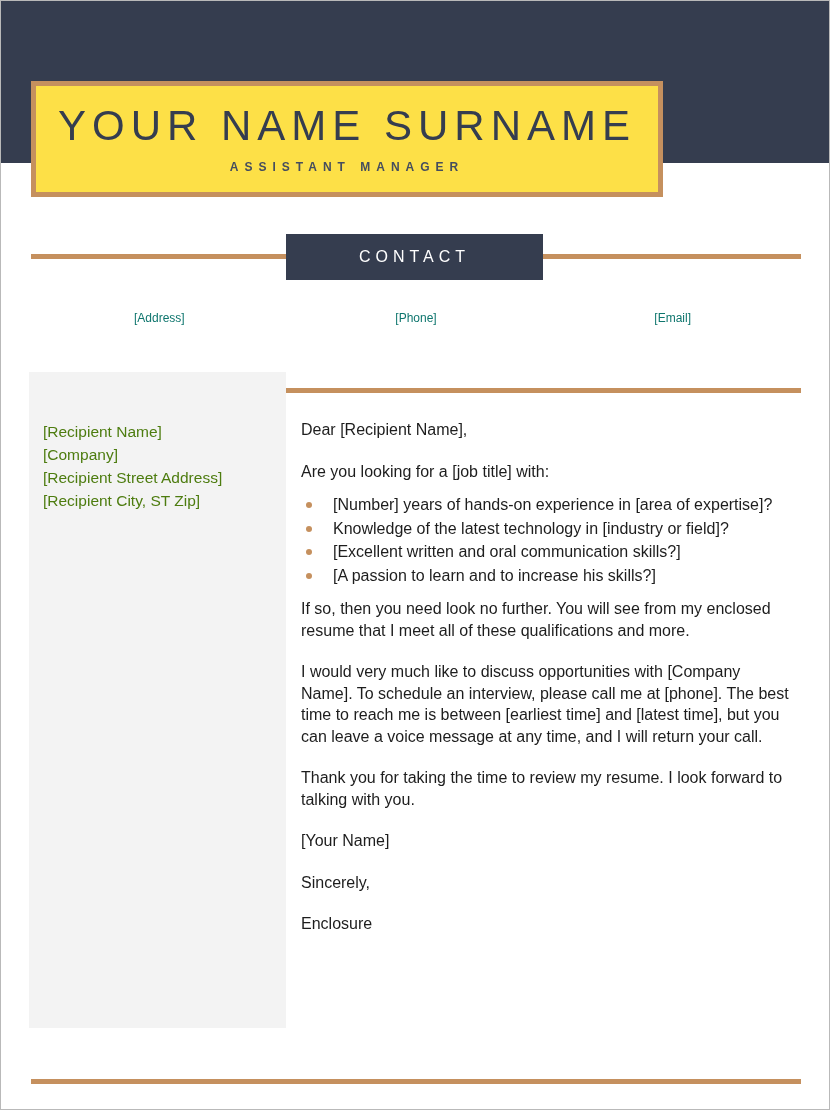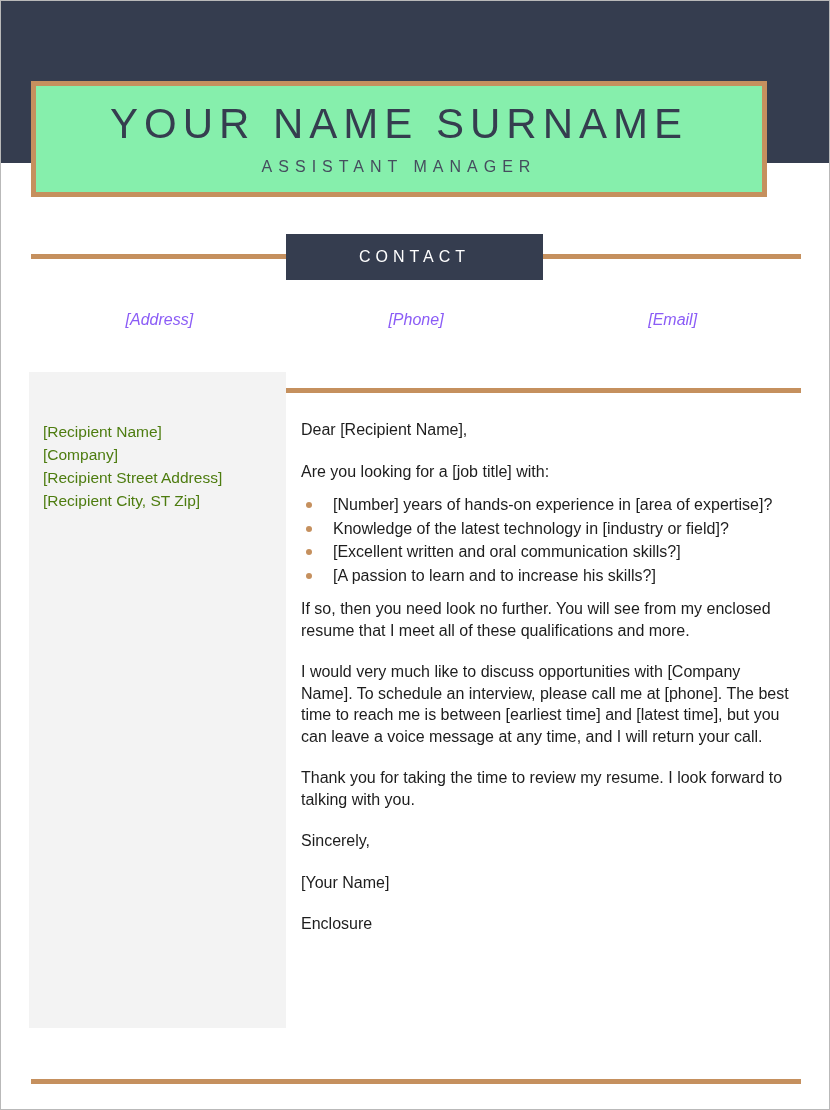--- a/index.html
+++ b/index.html
@@ -30,44 +30,44 @@
     top: 0;
     width: 830px;
     height: 162px;
     background: #353d4f;
   }
 
   .title-box {
     position: absolute;
     left: 30px;
     top: 80px;
-    width: 736px;
+    width: 632px;
     height: 116px;
-    background: #86efac;
+    background: #fde047;
     border: 5px solid #c5905e;
     box-sizing: border-box;
     display: flex;
     flex-direction: column;
     align-items: center;
     justify-content: center;
   }
 
   .name-line {
     color: #353d4f;
     font-size: 42px;
     font-weight: 400;
     letter-spacing: 6px;
     line-height: 1.05;
     white-space: nowrap;
   }
 
   .role-line {
     color: #454d5e;
-    font-size: 16px;
-    font-weight: 400;
+    font-size: 12px;
+    font-weight: 700;
     letter-spacing: 6px;
     margin-top: 12px;
     white-space: nowrap;
   }
 
   
   .contact-band {
     position: absolute;
     left: 0;
     top: 233px;
@@ -103,23 +103,22 @@
   .contact-row {
     position: absolute;
     left: 30px;
     top: 310px;
     width: 770px;
     display: flex;
   }
   .contact-cell {
     flex: 1 1 0;
     text-align: center;
-    color: #8b5cf6;
-    font-size: 16px;
-    font-style: italic;
+    color: #0f766e;
+    font-size: 12px;
   }
 
   
   .recipient-panel {
     position: absolute;
     left: 28px;
     top: 371px;
     width: 257px;
     height: 656px;
     background: #f3f3f3;
@@ -230,20 +229,20 @@
     <p class="tight">Are you looking for a [job title] with:</p>
     <ul class="bullets">
       <li><span>[Number] years of hands-on experience in [area of expertise]?</span></li>
       <li><span>Knowledge of the latest technology in [industry or field]?</span></li>
       <li><span>[Excellent written and oral communication skills?]</span></li>
       <li><span>[A passion to learn and to increase his skills?]</span></li>
     </ul>
     <p>If so, then you need look no further. You will see from my enclosed resume that I meet all of these qualifications and more.</p>
     <p>I would very much like to discuss opportunities with [Company Name]. To schedule an interview, please call me at [phone]. The best time to reach me is between [earliest time] and [latest time], but you can leave a voice message at any time, and I will return your call.</p>
     <p>Thank you for taking the time to review my resume. I look forward to talking with you.</p>
+    <p>[Your Name]</p>
     <p>Sincerely,</p>
-    <p>[Your Name]</p>
     <p>Enclosure</p>
   </div>
 
   <div class="footer-rule"></div>
 
 </div>
 
 </body></html>

